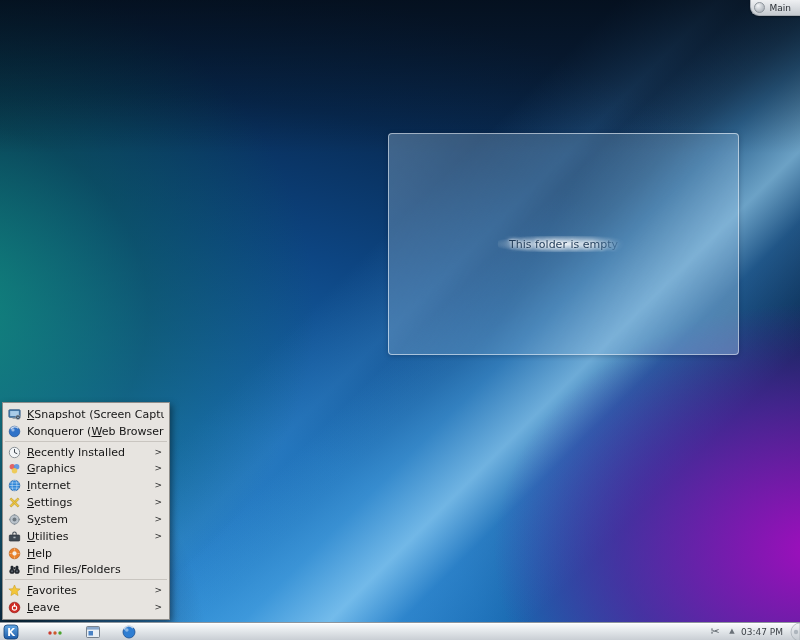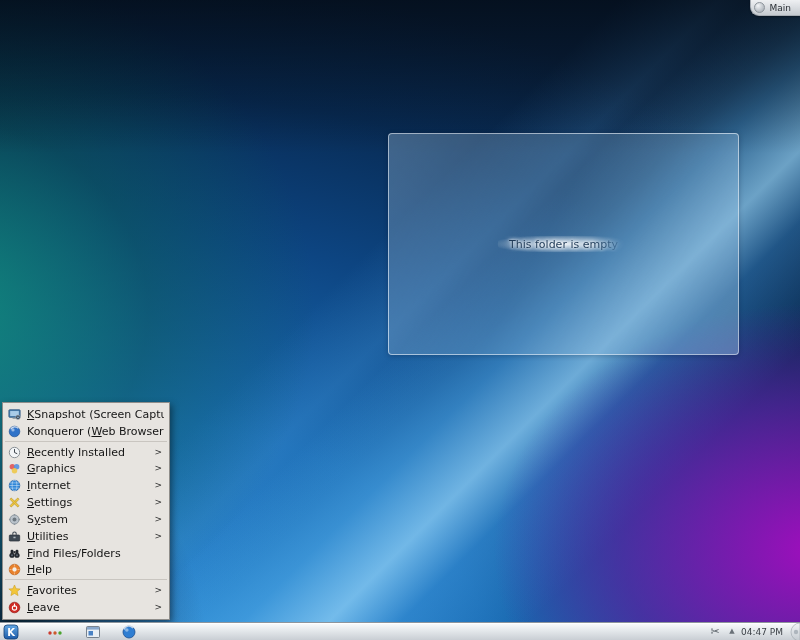--- a/index.html
+++ b/index.html
@@ -172,40 +172,40 @@
             <rect x="1.2" y="4.6" width="9.6" height="5.6" rx="0.8" fill="#3f4852" stroke="#272d34" stroke-width="0.6"></rect>
             <rect x="5" y="6.2" width="2" height="1.4" fill="#aeb6bd"></rect>
           </svg>
         </span>
         <span class="mi-label"><u>U</u>tilities</span>
         <span class="mi-arrow">&gt;</span>
       </div>
       <div class="menu-item">
         <span class="mi-icon">
           <svg viewBox="0 0 12 12">
+            <circle cx="6" cy="6" r="4.9" fill="#e8812c" stroke="#b85c14" stroke-width="0.6"></circle>
+            <path d="M6 1.4 V3.2 M6 8.8 V10.6 M1.4 6 H3.2 M8.8 6 H10.6" stroke="#f4b27a" stroke-width="1"></path>
+            <circle cx="6" cy="6" r="2" fill="#f4efe8"></circle>
+          </svg>
+        </span>
+        <span class="mi-label"><u>H</u>elp</span>
+      </div>
+      <div class="menu-item">
+        <span class="mi-icon">
+          <svg viewBox="0 0 12 12">
             <rect x="2.4" y="2.6" width="2.6" height="3.4" rx="1" fill="#23282e"></rect>
             <rect x="7" y="2.6" width="2.6" height="3.4" rx="1" fill="#23282e"></rect>
             <rect x="5" y="3.8" width="2" height="2" fill="#23282e"></rect>
             <circle cx="3.7" cy="7.6" r="2.4" fill="#23282e"></circle>
             <circle cx="8.3" cy="7.6" r="2.4" fill="#23282e"></circle>
             <circle cx="3.7" cy="7.6" r="1" fill="#57606a"></circle>
             <circle cx="8.3" cy="7.6" r="1" fill="#57606a"></circle>
           </svg>
         </span>
         <span class="mi-label"><u>F</u>ind Files/Folders</span>
-      </div>
-      <div class="menu-item">
-        <span class="mi-icon">
-          <svg viewBox="0 0 12 12">
-            <circle cx="6" cy="6" r="4.9" fill="#e8812c" stroke="#b85c14" stroke-width="0.6"></circle>
-            <path d="M6 1.4 V3.2 M6 8.8 V10.6 M1.4 6 H3.2 M8.8 6 H10.6" stroke="#f4b27a" stroke-width="1"></path>
-            <circle cx="6" cy="6" r="2" fill="#f4efe8"></circle>
-          </svg>
-        </span>
-        <span class="mi-label"><u>H</u>elp</span>
       </div>
       <div class="menu-sep"></div>
       <div class="menu-item">
         <span class="mi-icon">
           <svg viewBox="0 0 12 12">
             <path d="M6 0.9 L7.5 4.3 L11.2 4.6 L8.4 7 L9.3 10.7 L6 8.7 L2.7 10.7 L3.6 7 L0.8 4.6 L4.5 4.3 Z" fill="#f3c63a" stroke="#c99a18" stroke-width="0.5"></path>
           </svg>
         </span>
         <span class="mi-label"><u>F</u>avorites</span>
         <span class="mi-arrow">&gt;</span>
@@ -256,21 +256,21 @@
           <path d="M3 5.5 A5.2 5.2 0 0 1 12 4" stroke="rgba(255,255,255,.7)" stroke-width="1.4" fill="none"></path>
           <circle cx="5.8" cy="6" r="1.8" fill="rgba(255,255,255,.45)"></circle>
         </svg>
       </span>
     <span class="p-icon klipper">
         <span style="font-size:11px;color:#5c636a;line-height:1">✂</span>
       </span>
     <span class="p-icon expander">
         <span style="font-size:7px;color:#6a7178;line-height:1">▲</span>
       </span>
-    <span class="clock">04:47 PM</span>
+    <span class="clock">03:47 PM</span>
     <span class="p-icon cashew">
         <svg viewBox="0 0 13 18">
           <defs>
             <linearGradient id="csg" x1="0" y1="0" x2="0" y2="1">
               <stop offset="0" stop-color="#f4f6f8"></stop>
               <stop offset="1" stop-color="#c3c9cf"></stop>
             </linearGradient>
           </defs>
           <path d="M13 0 A9 9 0 0 0 13 18 Z" fill="url(#csg)" stroke="#9aa2aa" stroke-width="0.6"></path>
           <circle cx="9" cy="9" r="2.2" fill="#aeb6bd"></circle>

